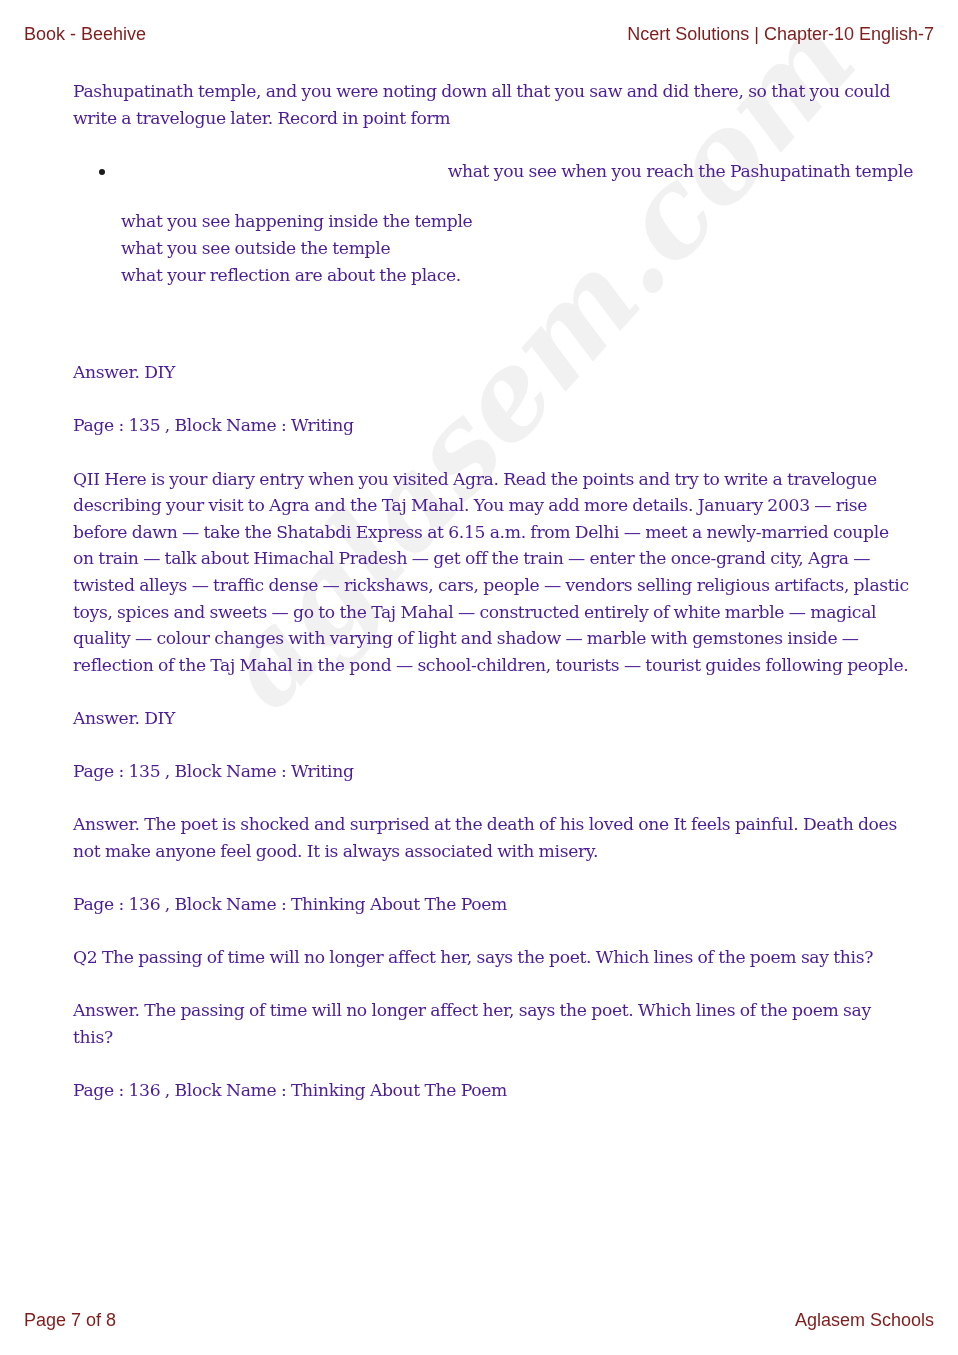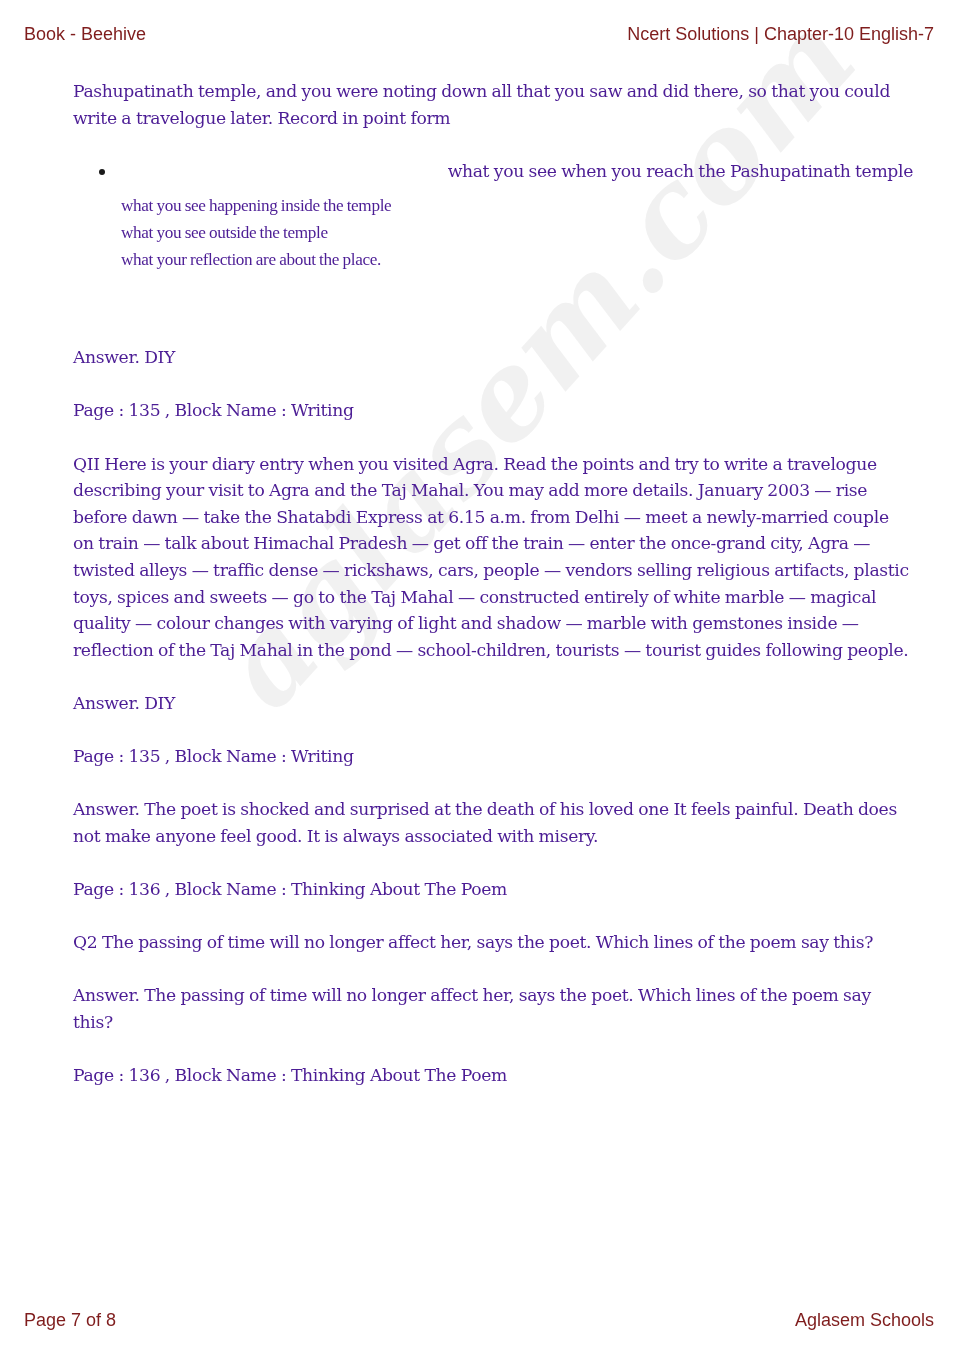--- a/index.html
+++ b/index.html
@@ -51,23 +51,22 @@
       position: absolute;
       left: -22px;
       top: 11px;
       width: 6px;
       height: 6px;
       border-radius: 50%;
       background: #1a1a1a;
     }
     .sublines {
       padding-left: 48px;
-      margin-top: 9px;
+      margin-top: 24px;
       margin-bottom: 0;
-      font-family: Liberation Serif, serif;
     }
     .sublines div { line-height: 26.6px; }
     .gap-large { height: 71px; }
     .watermark {
       position: absolute;
       left: 190px;
       top: 640px;
       font-family: "DejaVu Serif", serif;
       font-style: italic;
       font-weight: bold;

